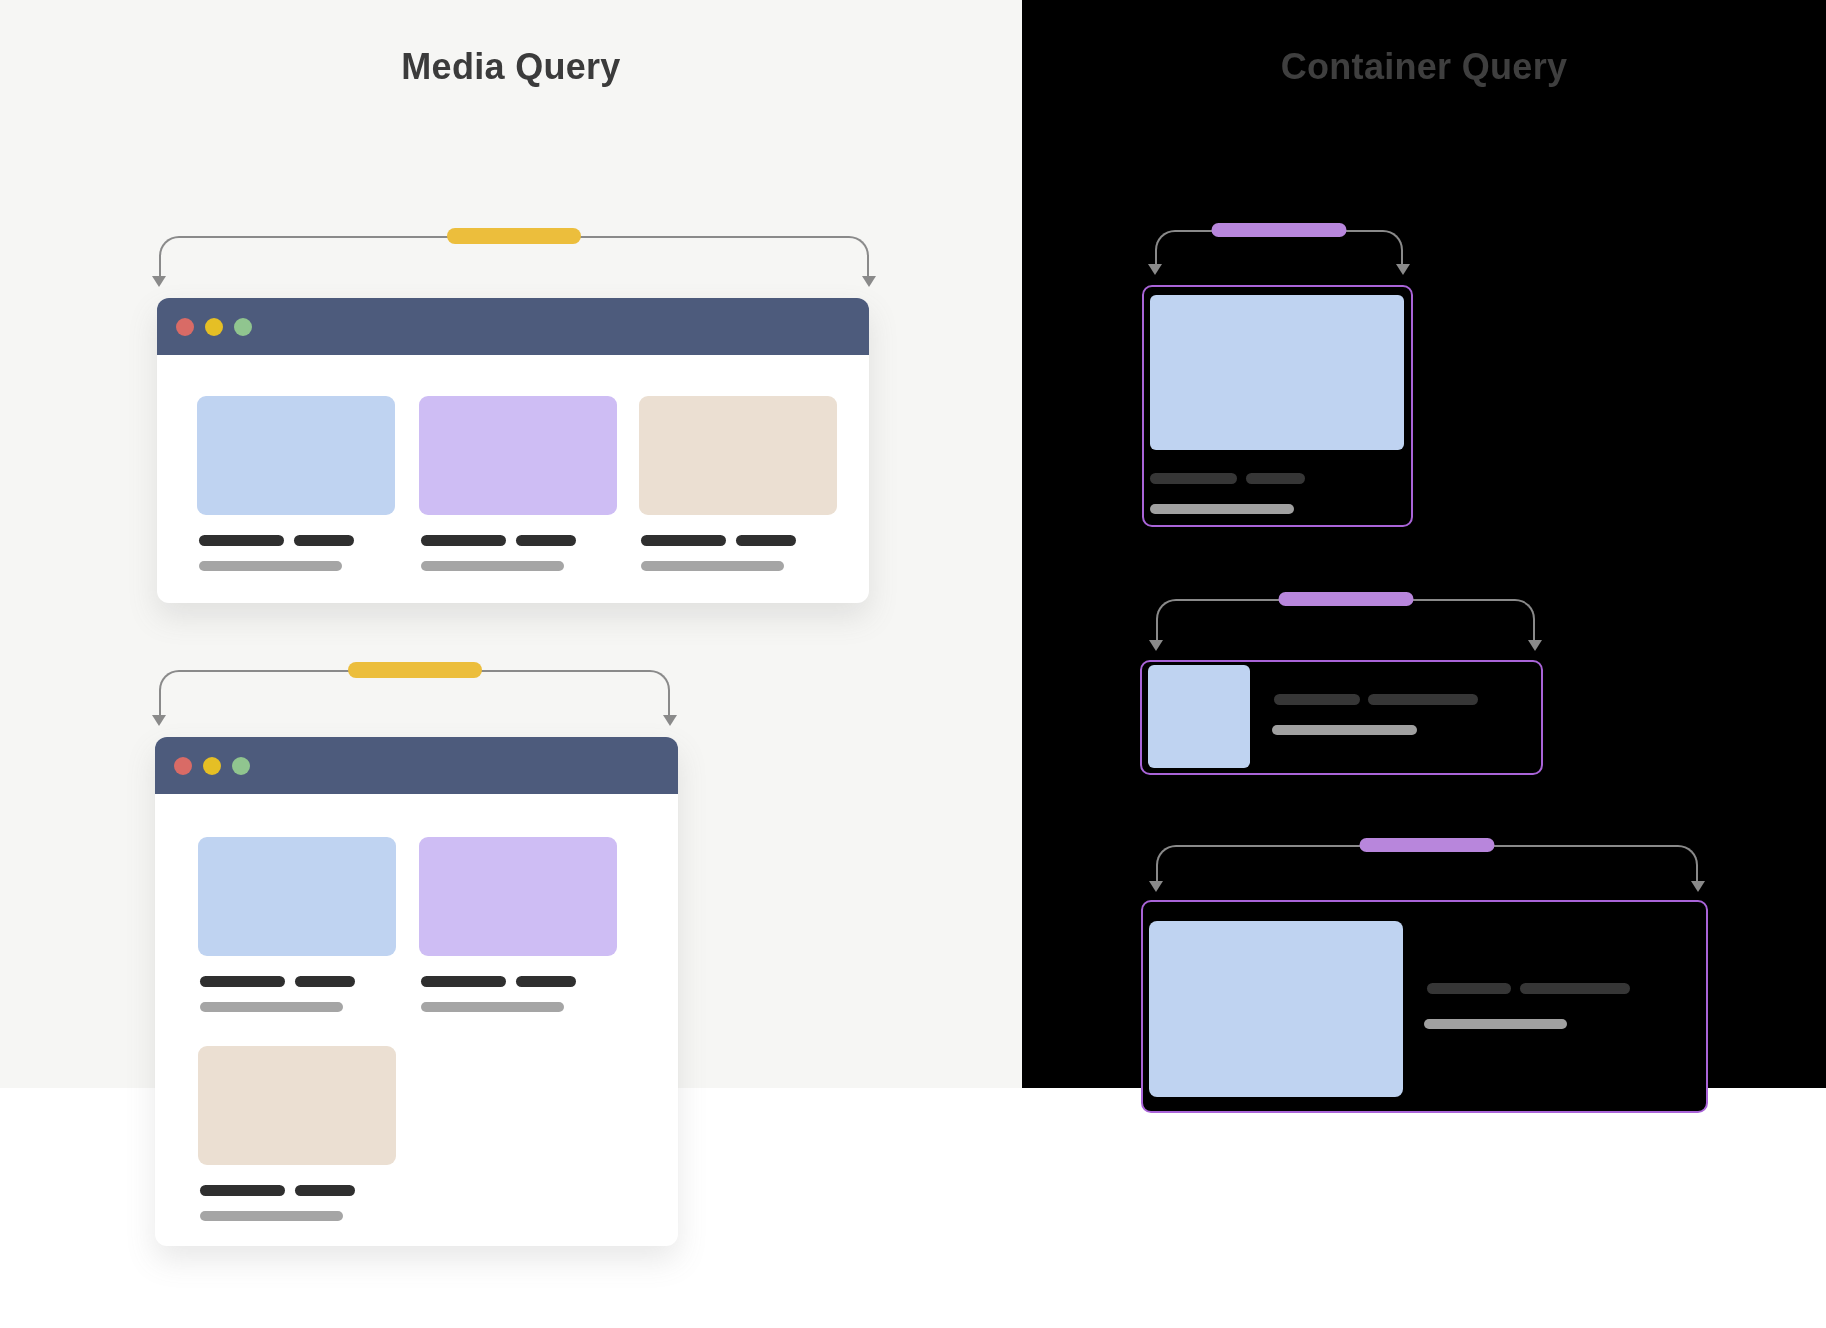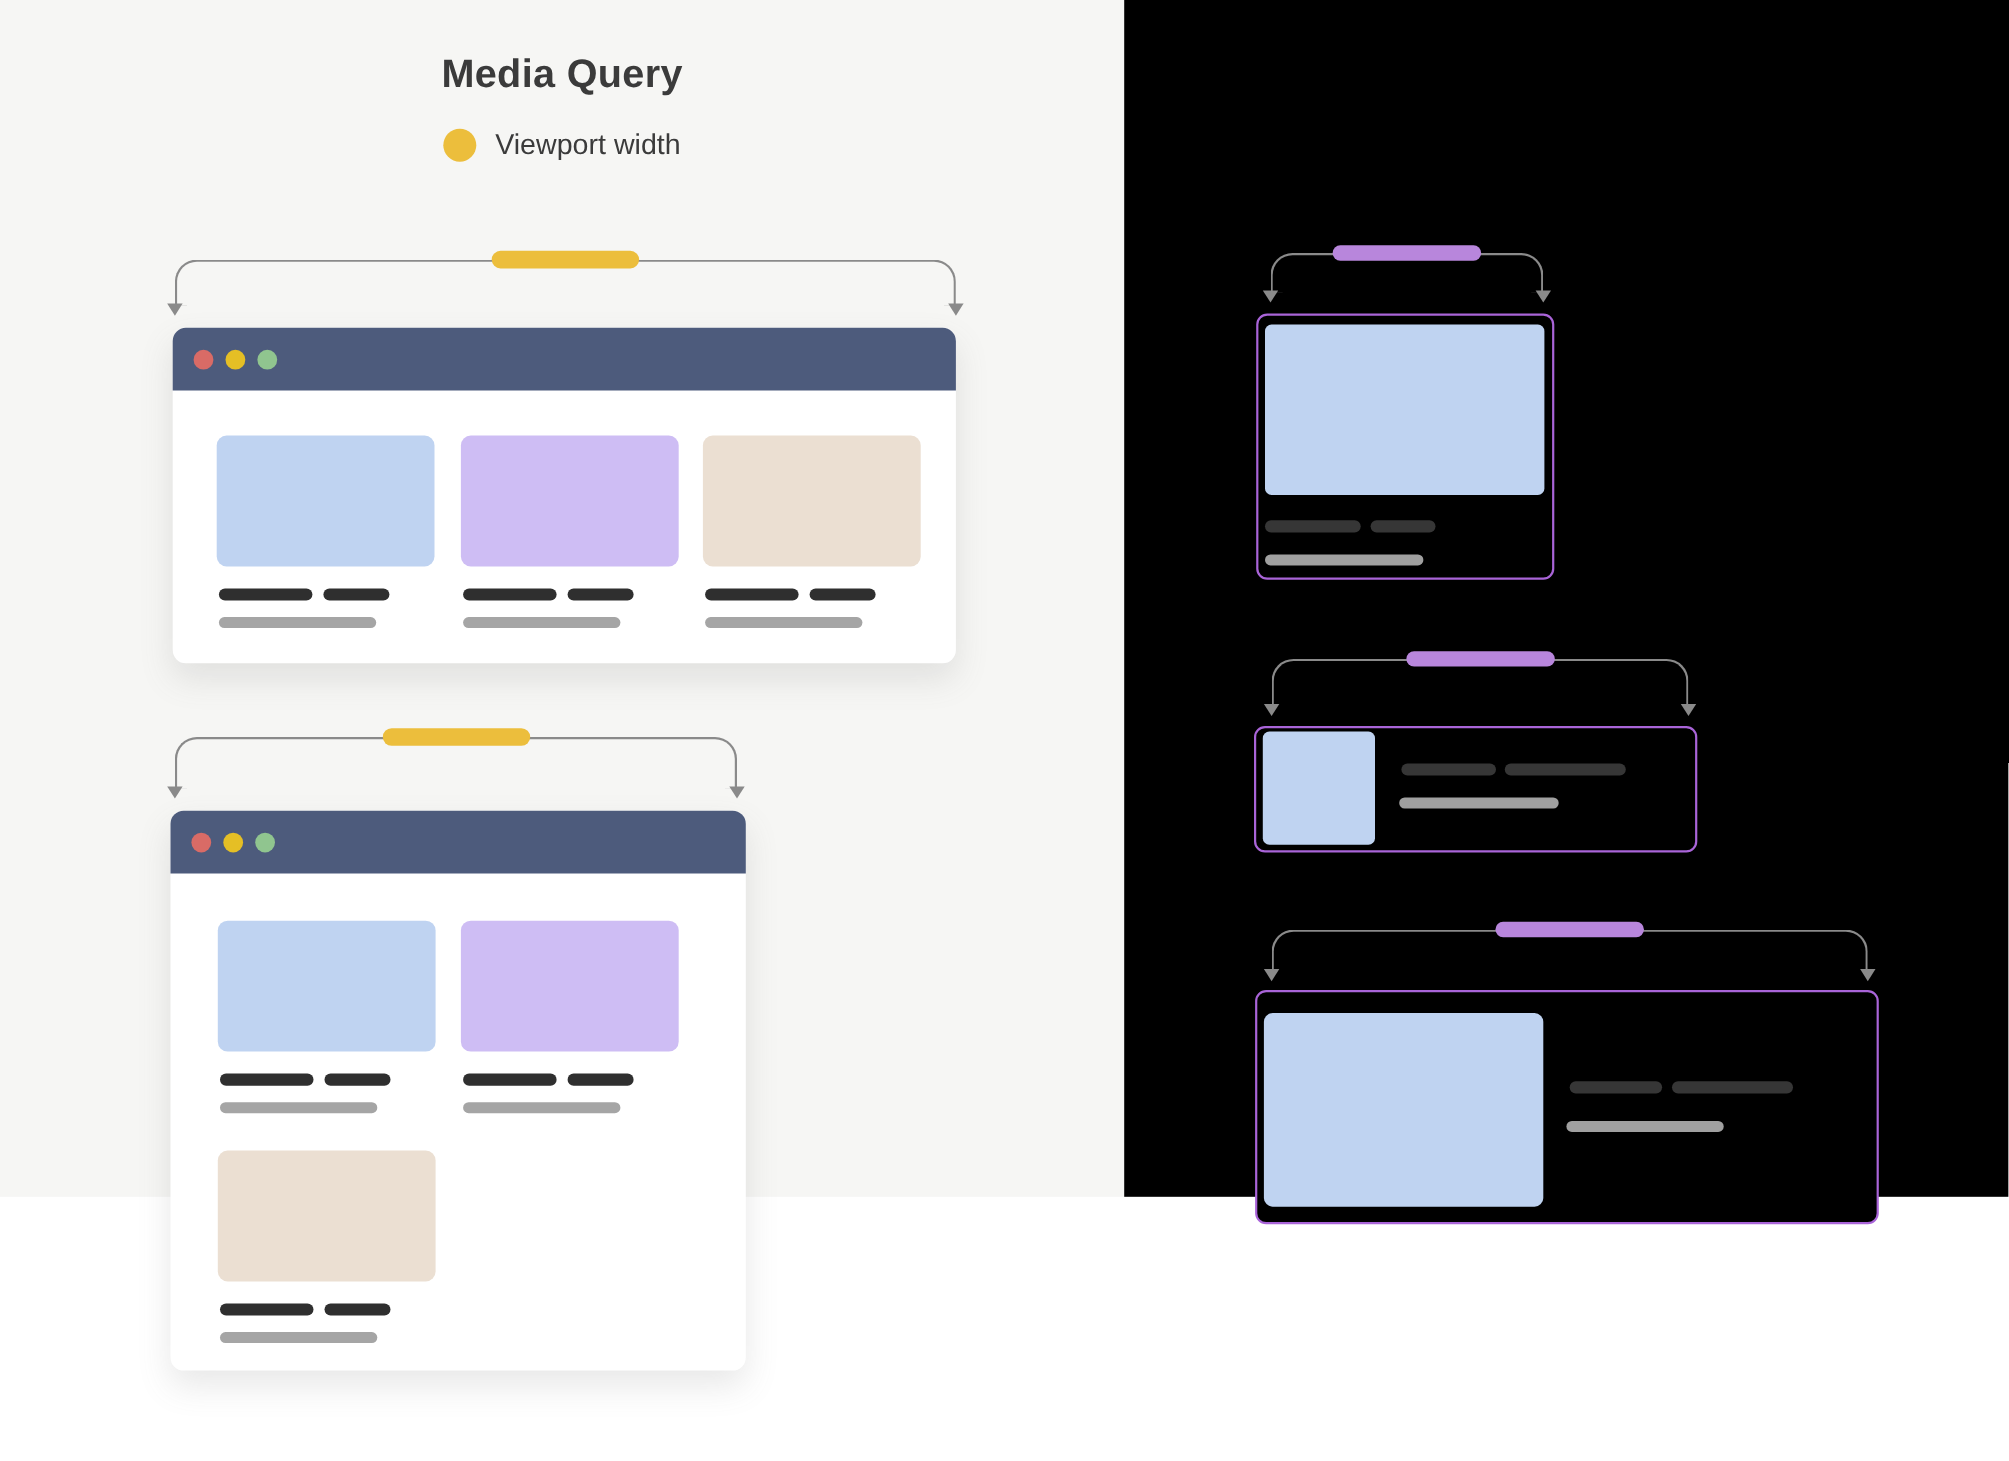--- a/index.html
+++ b/index.html
@@ -60,24 +60,20 @@
   .ccard { position:absolute; border:2px solid #A964D8; border-radius:10px; background:#000; }
   .cimg  { position:absolute; background:#BFD3F1; }
 </style>
 </head>
 <body>
 
 <div class="panel panel-left">
 
   <div class="title">Media Query</div>
 
-  <div class="legend">
-    <span class="dot dot-yellow"></span>
-    <span>Viewport width</span>
-  </div>
 
   <div class="bracket" style="left:159px; top:236px; width:710px; height:42px;">
     <span class="ah ah-l"></span>
     <span class="ah ah-r"></span>
     <span class="pill pill-yellow"></span>
   </div>
 
   <div class="browser" style="left:157px; top:298px; width:712px; height:305px;">
     <div class="b-head">
       <span class="tl tl-red"></span>
@@ -132,20 +128,21 @@
       <div class="tile" style="background: rgb(235, 223, 210);"></div>
       <div class="bar bar-a"></div>
       <div class="bar bar-b"></div>
       <div class="gbar"></div>
     </div>
   </div>
 </div>
 
 <div class="panel panel-right">
 
+  <div class="title">Container Query</div>
 
 
   <div class="bracket" style="left:133px; top:230px; width:248px; height:36px;">
     <span class="ah ah-l"></span>
     <span class="ah ah-r"></span>
     <span class="pill pill-purple"></span>
   </div>
   <div class="ccard" style="left:120px; top:285px; width:271px; height:242px;">
     <div class="cimg" style="left: 6px; top: 8px; width: 254px; height: 155px; border-radius: 6px; background: rgb(191, 211, 241);"></div>
     <div class="bar2" style="left:6px; top:186px; width:87px;"></div>

